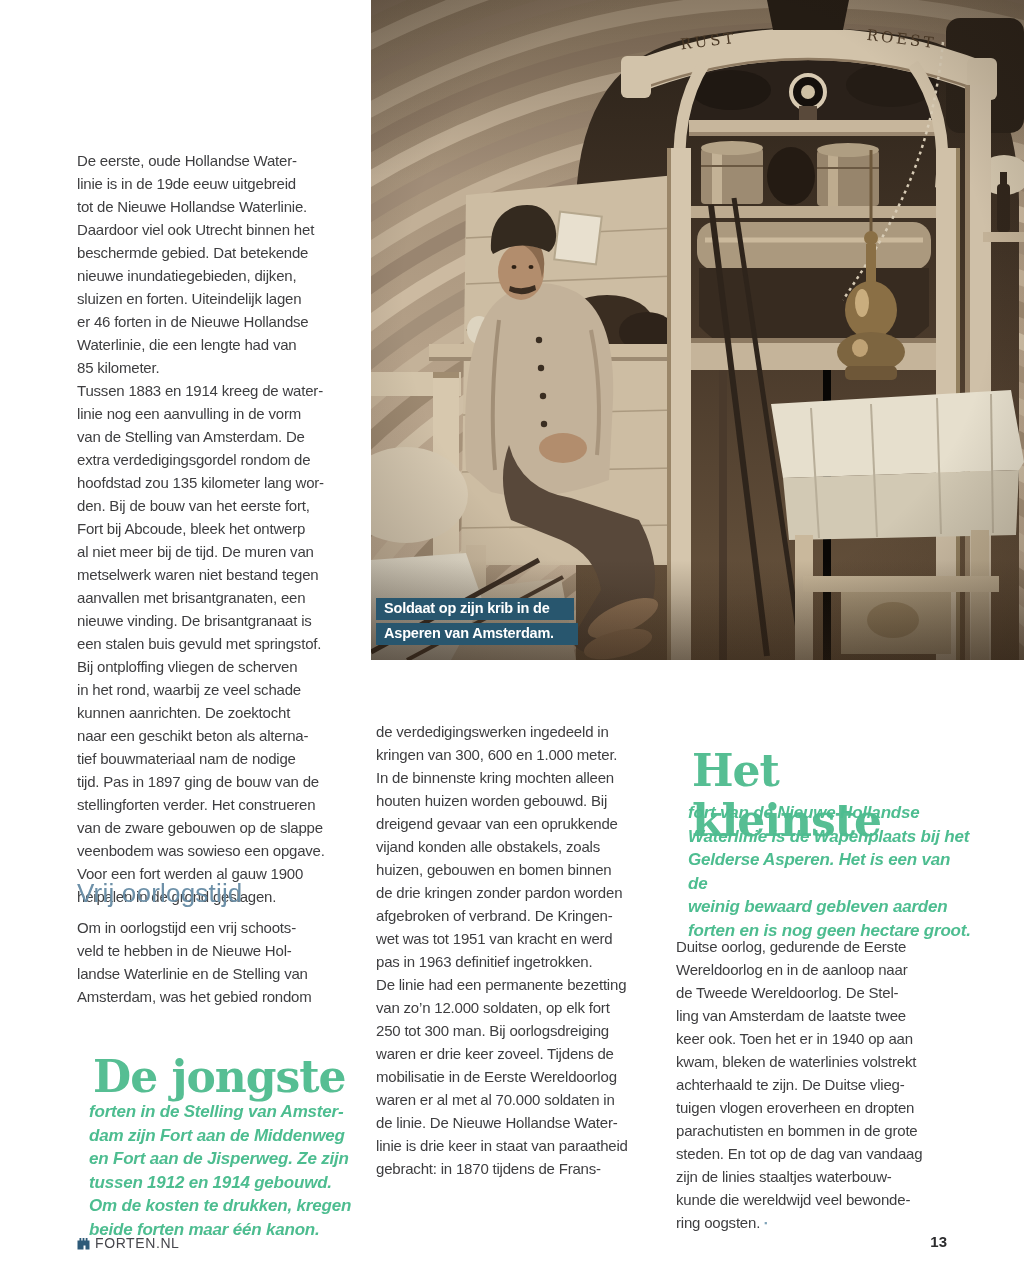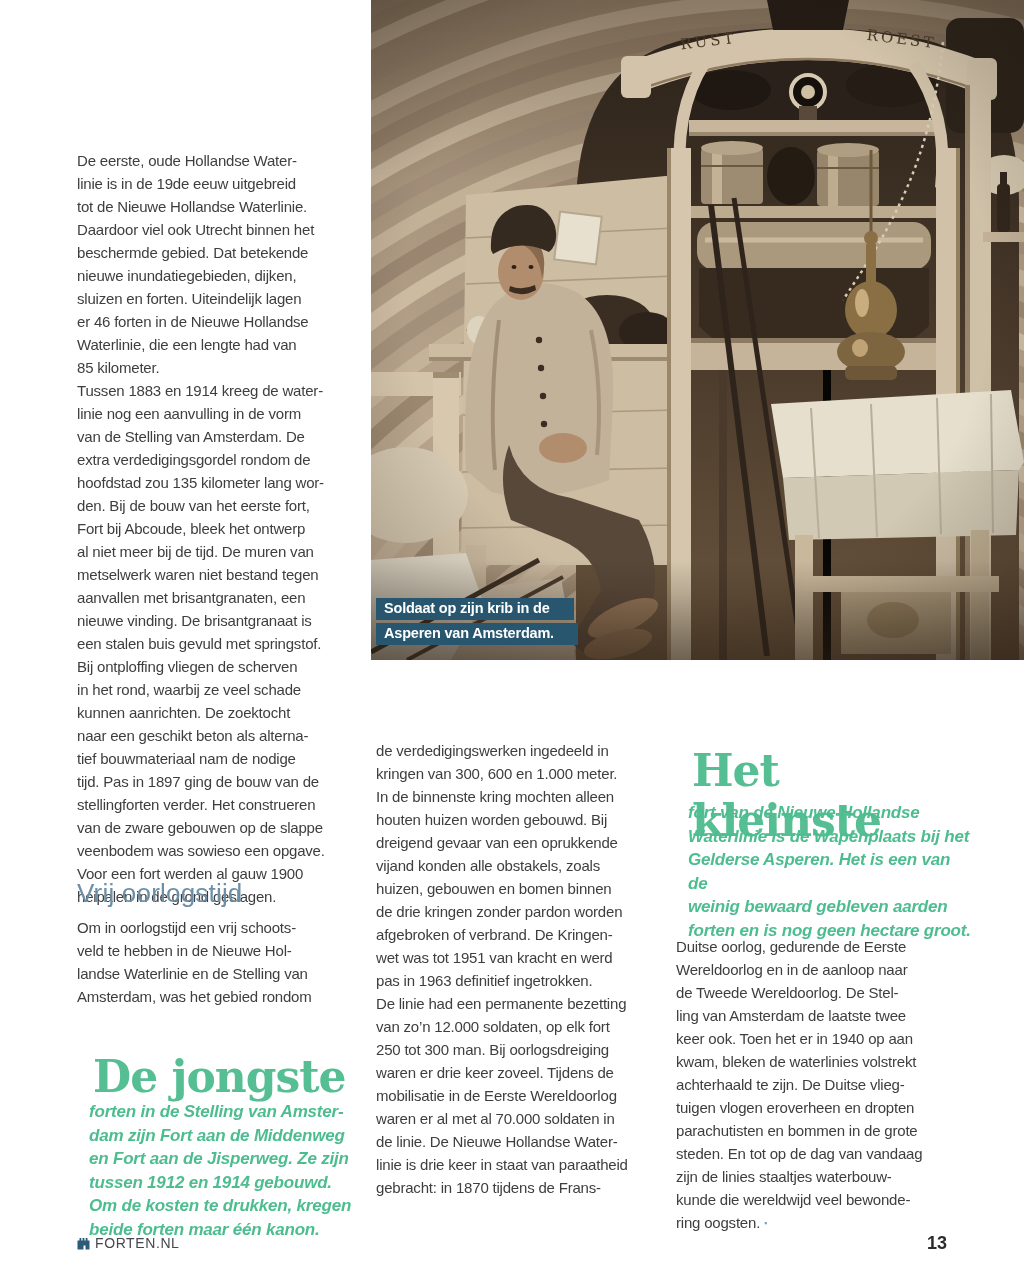--- a/index.html
+++ b/index.html
@@ -16,21 +16,21 @@
                  color:#56be93;letter-spacing:-1px;margin:16px;line-height:50px;}
   .feature-text{font-size:17px;font-weight:700;font-style:italic;color:#4dbd90;
                 line-height:23.5px;white-space:pre-line;margin:12px;letter-spacing:-0.2px;}
   .photo{left:371px;top:0;width:653px;height:660px;background:#a8957d;}
   .photo svg{display:block;}
   .caption{left:5px;}
   .cap-line{display:table;background:#28566e;color:#ffffff;font-size:14.5px;font-weight:700;
             letter-spacing:-0.2px;padding:2px 24px 4px 8px;margin-bottom:3px;}
   .footer-logo{left:77px;top:1235px;display:flex;align-items:center;gap:5px;text-align:center;}
   .footer-logo .brand{font-size:14px;color:#47474d;letter-spacing:0.6px;}
-  .page-num{right:77px;top:1233px;font-size:18px;font-weight:700;color:#2c2c2e;}
+  .page-num{right:77px;top:1233px;font-size:15px;font-weight:700;color:#2c2c2e;}
   .endmark{color:#7fa3b8;font-size:9px;vertical-align:2px;}
 </style>
 </head>
 <body>
 
 <div class="abs photo">
   <svg width="653" height="660" viewBox="0 0 653 660">
     <defs>
       <clipPath id="ph">
           <rect x="0" y="0" width="653" height="660"></rect>
@@ -292,21 +292,21 @@
 
 <h1 class="abs display-title col-left" style="top:1036px;">De jongste</h1>
 
 <p class="abs feature-text col-left" style="top:1088px;">forten in de Stelling van Amster-
 dam zijn Fort aan de Middenweg
 en Fort aan de Jisperweg. Ze zijn
 tussen 1912 en 1914 gebouwd.
 Om de kosten te drukken, kregen
 beide forten maar één kanon.</p>
 
-<p class="abs body-text col-mid" style="top:739px;">de verdedigingswerken ingedeeld in
+<p class="abs body-text col-mid" style="top:720px;">de verdedigingswerken ingedeeld in
 kringen van 300, 600 en 1.000 meter.
 In de binnenste kring mochten alleen
 houten huizen worden gebouwd. Bij
 dreigend gevaar van een oprukkende
 vijand konden alle obstakels, zoals
 huizen, gebouwen en bomen binnen
 de drie kringen zonder pardon worden
 afgebroken of verbrand. De Kringen-
 wet was tot 1951 van kracht en werd
 pas in 1963 definitief ingetrokken.

